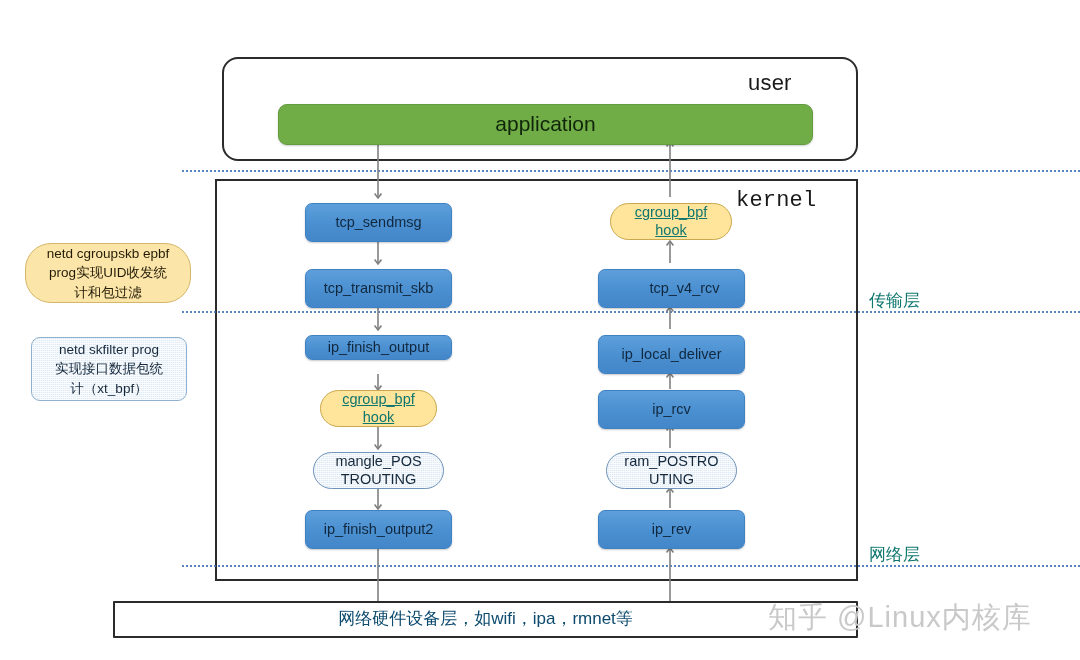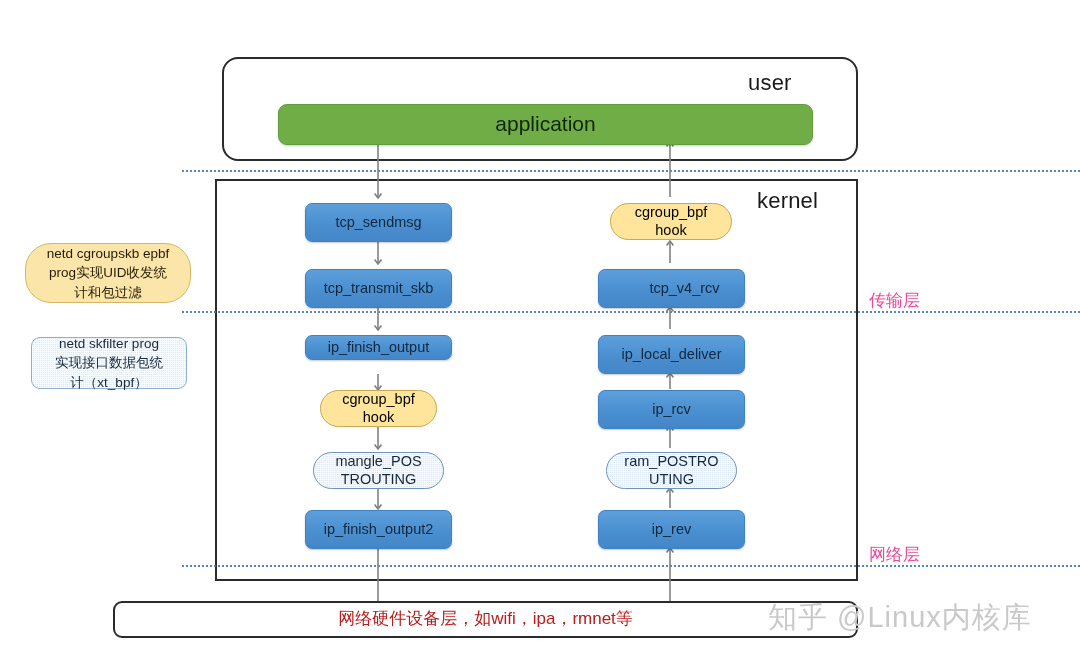--- a/index.html
+++ b/index.html
@@ -29,21 +29,21 @@
   
   .sep {
     position: absolute;
     height: 0;
     border-top: 2px dotted #3b6fb5;
     opacity: .85;
   }
   .layer-label {
     position: absolute;
     font-size: 17px;
-    color: #ec4899;
+    color: #0f766e;
     white-space: nowrap;
   }
 
   
   .node {
     position: absolute;
     display: flex;
     align-items: center;
     justify-content: center;
     text-align: center;
@@ -65,37 +65,38 @@
     border: 1px solid #639c3e;
     border-radius: 9px;
     color: #10250a;
     font-size: 21px;
     box-shadow: 0 1px 2px rgba(0,0,0,.2);
   }
   .node.yellow {
     background: #ffe49b;
     border: 1px solid #c9a84e;
     border-radius: 999px;
-    color: #000000;
+    color: #0f766e;
+    text-decoration: underline;
   }
   .node.paleblue {
     background:
       repeating-linear-gradient(0deg, rgba(255,255,255,.75) 0 1px, rgba(255,255,255,0) 1px 2px),
       repeating-linear-gradient(90deg, rgba(255,255,255,.55) 0 1px, rgba(255,255,255,0) 1px 2px),
       #dce9f5;
     border: 1px solid #6f93bb;
     border-radius: 999px;
     color: #16293c;
   }
   .node.hwbar {
     background: #ffffff;
     border: 2px solid #2b2b2b;
-    border-radius: 9px;
+    border-radius: 1px;
     font-size: 17px;
-    color: #b91c1c;
+    color: #0c4a6e;
   }
 
   
   .callout {
     position: absolute;
     display: flex;
     align-items: center;
     justify-content: center;
     text-align: center;
     font-size: 13.5px;
@@ -164,21 +165,21 @@
   </svg>
 
   <div class="region rounded" style="left:222px; top:57px; width:636px; height:104px;"></div>
   <div class="region-label" style="left:748px; top:70px;">user</div>
 
   <div class="node green" style="left:250px; top:104px; width:535px; height:41px;margin-left:28px;">application</div>
 
   <div class="sep" style="left:182px; top:170px; width:898px;"></div>
 
   <div class="region" style="left:215px; top:179px; width:643px; height:402px;"></div>
-  <div class="region-label" style="left:757px; top:188px;">kernel</div>
+  <div class="region-label" style="left:736px; top:188px;font-family:Liberation Mono, monospace;">kernel</div>
 
   <div class="sep" style="left:182px; top:311px; width:898px;"></div>
   <div class="layer-label" style="left:869px; top:289px;">传输层</div>
 
   <div class="sep" style="left:182px; top:565px; width:898px;"></div>
   <div class="layer-label" style="left:869px; top:543px;">网络层</div>
 
   <div class="node blue" style="left:305px; top:203px; width:147px; height:39px;">tcp_sendmsg</div>
 
   <div class="node blue" style="left:305px; top:269px; width:147px; height:39px;">tcp_transmit_skb</div>
@@ -206,19 +207,19 @@
 UTING</div>
 
   <div class="node blue" style="left:598px; top:510px; width:147px; height:39px;">ip_rev</div>
 
   <div class="node hwbar" style="left:113px; top:601px; width:745px; height:37px;">网络硬件设备层，如wifi，ipa，rmnet等</div>
 
   <div class="callout amber" style="left:25px; top:243px; width:166px; height:60px;border-radius:26px;">netd cgroupskb epbf
 prog实现UID收发统
 计和包过滤</div>
 
-  <div class="callout ice" style="left:31px; top:337px; width:156px; height:52px;">netd skfilter prog
+  <div class="callout ice" style="left:31px; top:337px; width:156px; height:64px;">netd skfilter prog
 实现接口数据包统
 计（xt_bpf）</div>
 
   <div class="watermark" style="left:768px; top:598px;">知乎 @Linux内核库</div>
 
 </div>
 
 </body></html>

